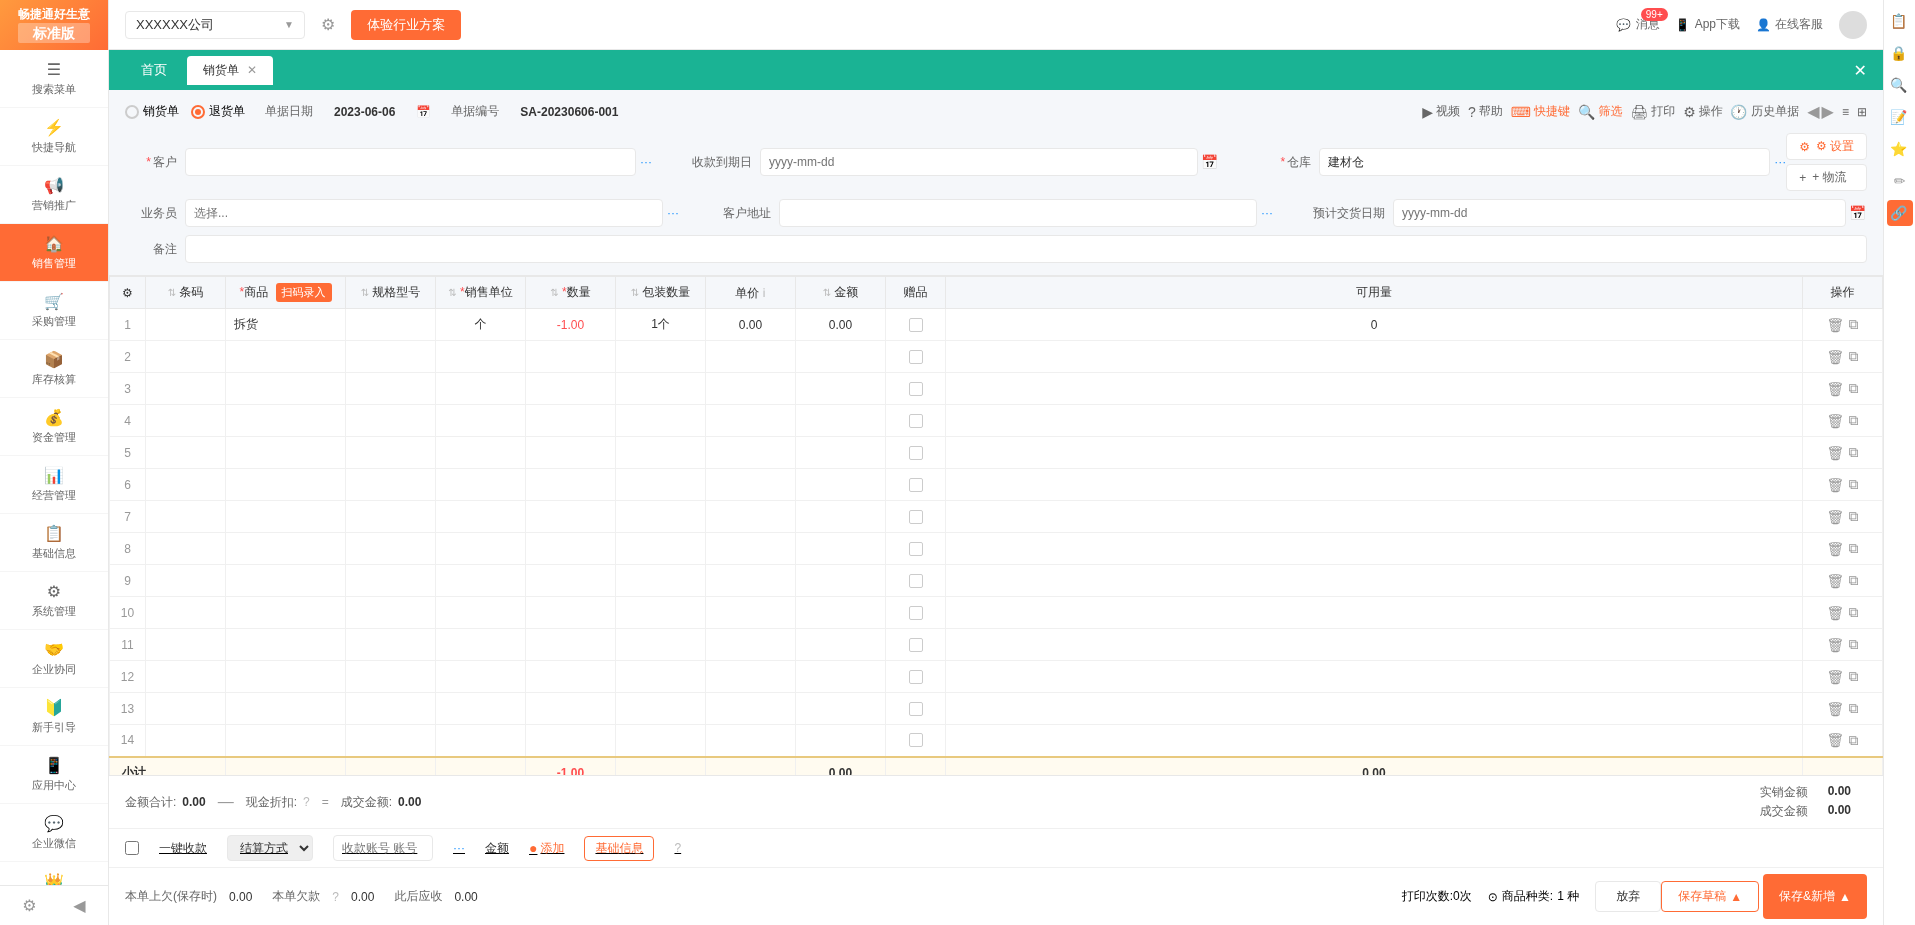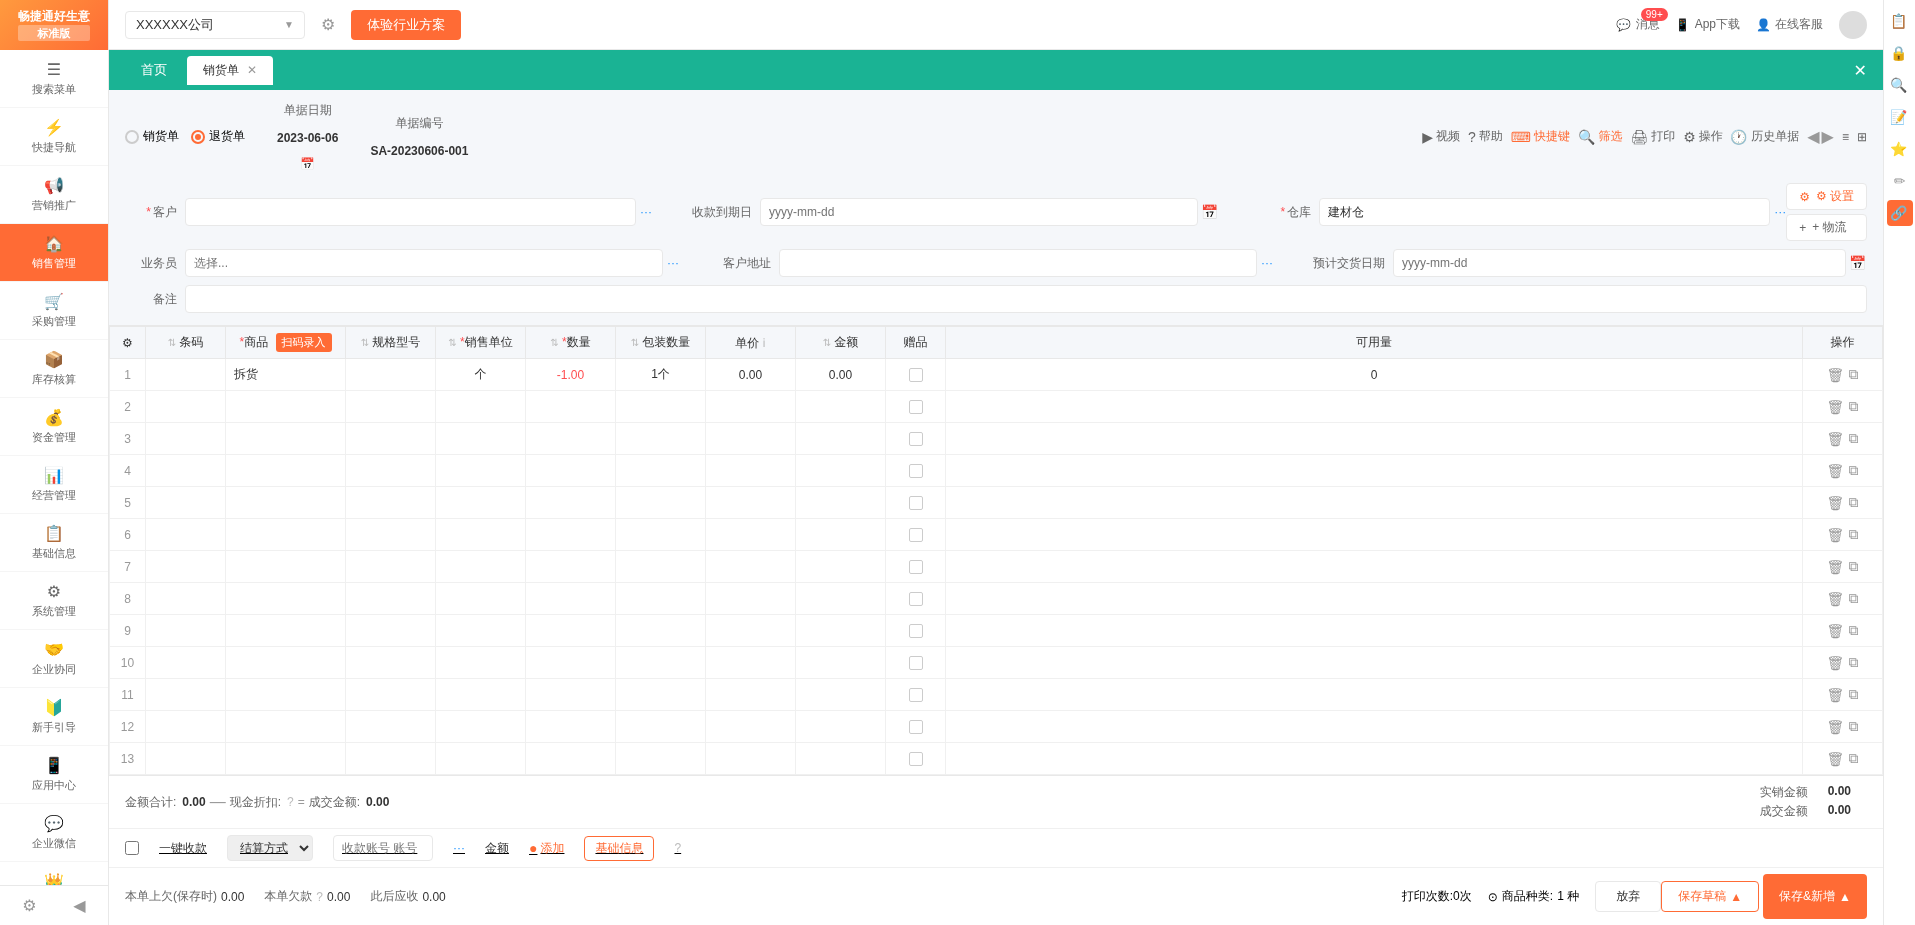--- a/index.html
+++ b/index.html
@@ -2,21 +2,21 @@
 <html><head>
   <meta charset="utf-8">
   <style>
     * { box-sizing: border-box; margin: 0; padding: 0; font-family: 'Microsoft YaHei', sans-serif; font-size: 12px; }
     body { display: flex; height: 925px; overflow: hidden; background: #f0f2f5; }
 
     
     .sidebar { width: 109px; background: #fff; display: flex; flex-direction: column; border-right: 1px solid #e8e8e8; flex-shrink: 0; }
     .sidebar-header { background: linear-gradient(135deg, #ff9a3e, #ff6b35); padding: 12px 8px; text-align: center; color: white; height: 50px; display: flex; align-items: center; justify-content: center; gap: 4px; }
     .sidebar-header .logo-text { font-size: 11px; font-weight: bold; line-height: 1.3; }
-    .sidebar-header .logo-badge { font-size: 11px; background: rgba(255,255,255,0.3); padding: 1px 3px; border-radius: 2px; }
+    .sidebar-header .logo-badge { font-size: 14px; background: rgba(255,255,255,0.3); padding: 1px 3px; border-radius: 2px; }
     .sidebar-nav { flex: 1; overflow-y: auto; }
     .sidebar-item { display: flex; flex-direction: column; align-items: center; padding: 10px 4px; cursor: pointer; color: #666; border-bottom: 1px solid #f5f5f5; transition: all 0.2s; }
     .sidebar-item.active { background: #ff6b35; color: white; }
     .sidebar-item .si-icon { font-size: 16px; margin-bottom: 3px; }
     .sidebar-item .si-label { font-size: 11px; text-align: center; }
     .sidebar-footer { padding: 10px 4px; display: flex; justify-content: space-around; border-top: 1px solid #e8e8e8; }
     .sidebar-footer-btn { color: #999; cursor: pointer; font-size: 16px; }
 
     
     .main { flex: 1; display: flex; flex-direction: column; overflow: hidden; }
@@ -43,21 +43,21 @@
     .tabbar-close { margin-left: auto; color: white; font-size: 16px; cursor: pointer; }
 
     
     .form-area { background: #f5f7fa; padding: 12px 16px; border-bottom: 1px solid #e8e8e8; }
     .form-toolbar { display: flex; align-items: center; gap: 12px; margin-bottom: 12px; flex-wrap: wrap; }
     .radio-group { display: flex; align-items: center; gap: 12px; }
     .radio-item { display: flex; align-items: center; gap: 4px; cursor: pointer; }
     .radio-dot { width: 14px; height: 14px; border-radius: 50%; border: 2px solid #ccc; display: flex; align-items: center; justify-content: center; }
     .radio-dot.active { border-color: #ff6b35; }
     .radio-dot.active::after { content: ''; width: 6px; height: 6px; border-radius: 50%; background: #ff6b35; }
-    .form-meta { display: flex; align-items: center; gap: 12px; margin-left: 20px; flex-direction: column; }
+    .form-meta { display: flex; align-items: center; gap: 21px; margin-left: 8px; }
     .form-meta-label { color: #666; }
     .form-meta-value { color: #333; font-weight: bold; }
     .form-actions { margin-left: auto; display: flex; align-items: center; gap: 8px; }
     .form-action-btn { display: flex; align-items: center; gap: 3px; color: #666; cursor: pointer; font-size: 12px; }
     .form-action-btn .btn-icon { font-size: 14px; }
     .form-action-btn.highlight { color: #ff6b35; }
 
     .form-rows { display: flex; flex-direction: column; gap: 8px; }
     .form-row { display: flex; align-items: center; gap: 0; }
     .form-field { display: flex; align-items: center; flex: 1; min-width: 0; }
@@ -87,21 +87,21 @@
     .td-checkbox { width: 14px; height: 14px; border: 1px solid #ccc; border-radius: 2px; }
     .row-num { color: #999; }
     .action-cell { display: flex; align-items: center; justify-content: center; gap: 4px; }
     .action-icon { color: #999; cursor: pointer; font-size: 14px; }
 
     
     .subtotal-row td { background: #fffbf0; font-weight: bold; border-top: 2px solid #e8c97e; }
 
     
     .footer-area { background: white; border-top: 1px solid #e8e8e8; }
-    .footer-calc { display: flex; align-items: center; gap: 4px; padding: 8px 16px; border-bottom: 1px solid #f0f0f0; }
+    .footer-calc { display: flex; align-items: center; gap: 12px; padding: 8px 16px; border-bottom: 1px solid #f0f0f0; }
     .calc-item { display: flex; align-items: center; gap: 6px; }
     .calc-label { color: #666; }
     .calc-value { color: #333; font-weight: bold; }
     .calc-dash { color: #999; font-size: 16px; }
     .calc-equals { color: #999; }
     .calc-result-label { color: #666; }
     .calc-result { color: #333; font-weight: bold; }
     .help-icon { color: #bbb; cursor: pointer; }
 
     .footer-payment { display: flex; align-items: center; gap: 20px; padding: 6px 16px; text-decoration: underline; }
@@ -110,21 +110,21 @@
     .pay-select { border: 1px solid #e8e8e8; border-radius: 4px; padding: 3px 8px; height: 26px; color: #333; }
     .pay-input { border: 1px solid #e8e8e8; border-radius: 4px; padding: 3px 8px; height: 26px; color: #0f172a; width: 100px; }
     .pay-ellipsis { color: #1890ff; cursor: pointer; }
     .pay-amount { color: #333; }
     .add-btn { display: flex; align-items: center; gap: 3px; color: #ff6b35; cursor: pointer; }
     .add-icon { font-size: 14px; }
     .fees-btn { background: white; border: 1px solid #ff6b35; color: #ff6b35; border-radius: 4px; padding: 3px 10px; cursor: pointer; }
 
     .footer-summary { display: flex; align-items: center; padding: 6px 16px; border-top: 1px solid #f0f0f0; }
     .summary-items { display: flex; gap: 20px; flex: 1; }
-    .summary-item { display: flex; align-items: center; gap: 4px; }
+    .summary-item { display: flex; align-items: center; gap: 12px; }
     .summary-label { color: #666; }
     .summary-value { color: #333; }
     .help-circle { color: #bbb; cursor: pointer; font-size: 12px; }
     .category-info { display: flex; align-items: center; gap: 4px; margin-left: auto; }
     .abandon-btn { border: 1px solid #e8e8e8; background: white; border-radius: 4px; padding: 6px 20px; cursor: pointer; color: #333; margin-left: 16px; }
     .save-draft-btn { background: white; border: 1px solid #ff6b35; color: #ff6b35; border-radius: 4px; padding: 6px 16px; cursor: pointer; display: flex; align-items: center; gap: 4px; }
     .save-new-btn { background: #ff6b35; color: white; border: none; border-radius: 4px; padding: 14px 16px; cursor: pointer; display: flex; align-items: center; gap: 4px; margin-left: 4px; }
 
     
     .right-panel { width: 32px; background: white; border-left: 1px solid #e8e8e8; display: flex; flex-direction: column; align-items: center; padding: 8px 0; gap: 6px; }

